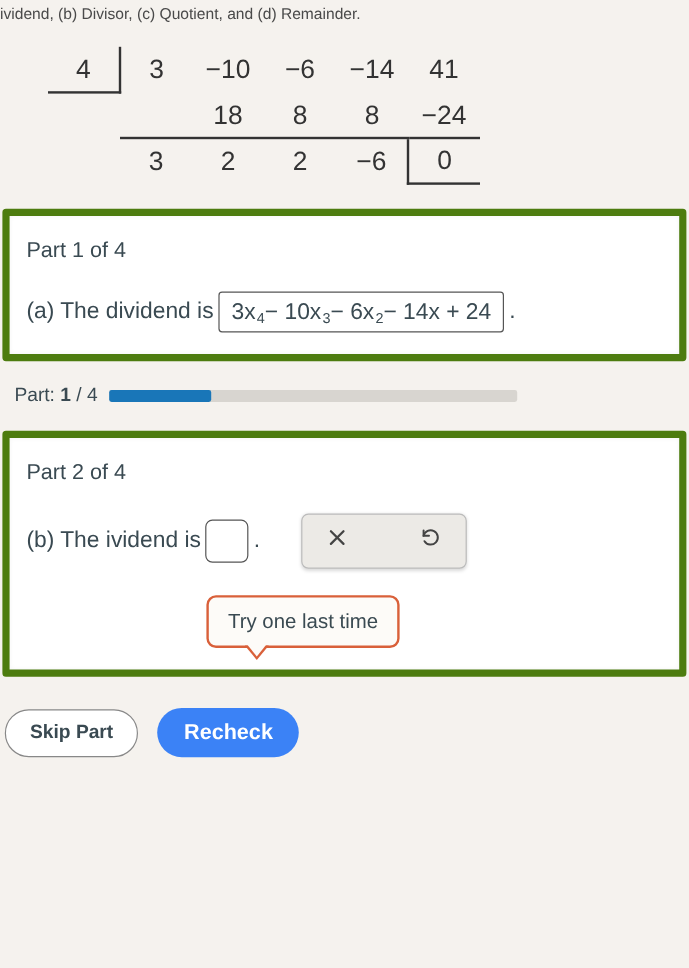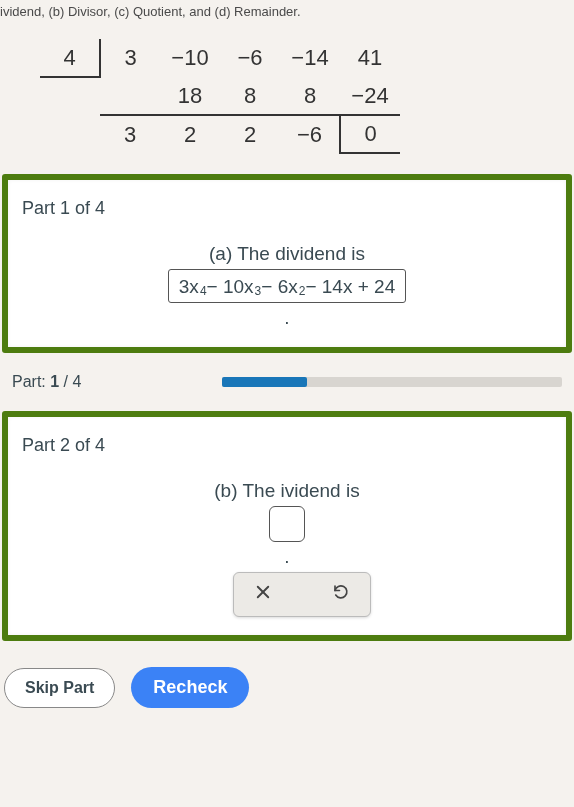--- a/index.html
+++ b/index.html
@@ -57,21 +57,20 @@
       color: #3a4a52;
       margin-bottom: 24px;
     }
     .question-row {
       font-size: 19px;
       color: #3a4a52;
       display: flex;
       align-items: center;
       flex-wrap: wrap;
       gap: 4px;
-      flex-direction: column;
     }
     .answer-box {
       border: 1.5px solid #555;
       border-radius: 3px;
       padding: 6px 10px 4px 10px;
       display: inline-flex;
       align-items: flex-end;
       font-size: 19px;
       background: #fff;
     }
@@ -79,21 +78,20 @@
       font-size: 12px;
       vertical-align: super;
       margin-left: 1px;
     }
     .progress-bar-wrap {
       display: flex;
       align-items: center;
       gap: 10px;
       padding: 8px 10px;
       margin: 12px 2px 0 2px;
-      justify-content: space-between;
     }
     .progress-label {
       font-size: 16px;
       color: #3a4a52;
     }
     .progress-track {
       flex: 1;
       height: 10px;
       background: #d8d5d0;
       border-radius: 2px;
@@ -282,18 +280,19 @@
         <span class="undo-icon">
           <svg viewBox="0 0 24 24" fill="none" stroke="#444" stroke-width="2.2" stroke-linecap="round">
             <path d="M4 10 A8 8 0 1 1 5 16"></path>
             <polyline points="4,4 4,10 10,10"></polyline>
           </svg>
         </span>
       </button>
     </div>
   </div>
 
+  <div class="tooltip-bubble">Try one last time</div>
 </div>
 
 <div class="button-row">
   <button class="skip-btn">Skip Part</button>
   <button class="recheck-btn">Recheck</button>
 </div>
 
 </body></html>

